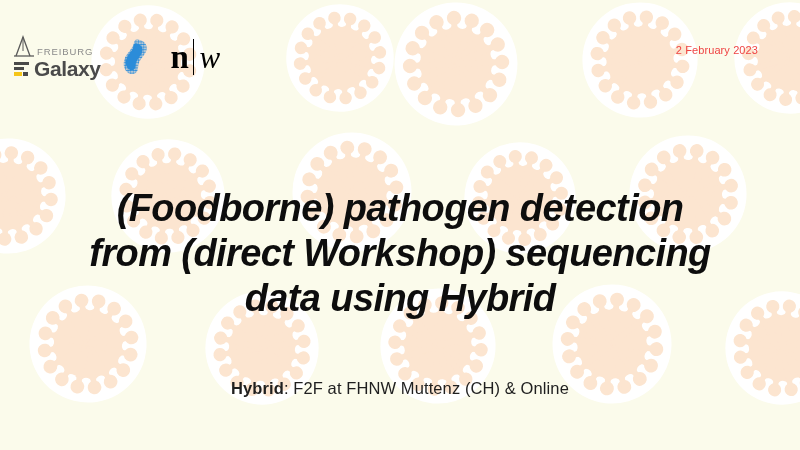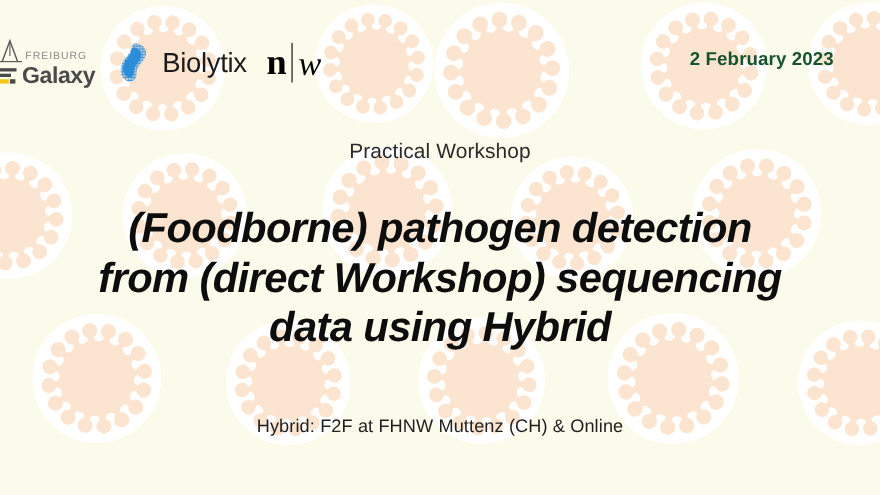--- a/index.html
+++ b/index.html
@@ -44,20 +44,21 @@
     top:28px; left:0; right:0;
     height:58px;
     display:flex;
     align-items:center;
   }
 
   .logos {
     display:flex;
     align-items:center;
     gap:18px;
+    padding-left:14px;
   }
 
   
   .galaxy-logo {
     display:flex;
     flex-direction:column;
     align-items:flex-start;
     line-height:1;
   }
   .galaxy-top {
@@ -126,23 +127,23 @@
     font-style:italic;
     font-family:"Liberation Serif", serif;
     font-weight:400;
   }
 
   
   .date {
     position:absolute;
     right:42px;
     top:44px;
-    font-size:17px;
-    font-weight:bold;
-    color:#14532d;
+    font-size:11px;
+    font-weight:normal;
+    color:#ef4444;
     letter-spacing:0.1px;
     white-space:nowrap;
   }
 
   
   .kicker {
     position:absolute;
     top:128px; left:0; right:0;
     text-align:center;
     font-size:19px;
@@ -167,21 +168,21 @@
   
   .subtitle {
     position:absolute;
     top:379px; left:0; right:0;
     text-align:center;
     font-size:16.5px;
     font-weight:400;
     color:#1f1f1f;
     letter-spacing:0.1px;
   }
-  .subtitle b { font-weight:normal; }
+  .subtitle b { font-weight:bold; }
 </style>
 </head>
 <body>
 
 <div class="slide">
 
   <div class="virus-layer" id="virus-layer">
       <div class="virus" style="left: 148px; top: 62px; width: 118px; height: 118px; transform: translate(-50%, -50%) rotate(12deg);"><svg viewBox="0 0 100 100" width="100%" height="100%">
           <circle cx="50" cy="50" r="48" fill="#ffffff"></circle>
           <circle cx="86.00" cy="50.00" r="7.2" fill="#ffffff"></circle>
@@ -1475,35 +1476,33 @@
               <pattern id="dots" width="2.6" height="2.6" patternUnits="userSpaceOnUse">
                 <circle cx="1.3" cy="1.3" r="1.15" fill="#2b8cd9"></circle>
               </pattern>
             </defs>
             <path d="M21 2 C28 4 30 11 25 17 C21 22 19 25 19 30 C19 36 12 38 8 34
                      C3 29 4 21 9 15 C13 10 15 7 15 4 C16 1 18 1 21 2 Z" fill="url(#dots)"></path>
             <path d="M19.5 6 C24 8 25 13 21.5 17.5 C18 22 16.5 24.5 16.5 28.5
                      C16.5 32.5 11.5 33.5 9 30.5 C5.5 26.5 6.5 20.5 10 16
                      C13 12.5 14.5 10 14.5 7.5 C15 5 17 4.8 19.5 6 Z" fill="#2b8cd9"></path>
           </svg>
-          <span class="biolytix-word">Biolytix</span>
         </div>
 
         <div class="fhnw-logo">
           <span class="fhnw-n">n</span>
           <span class="fhnw-bar"></span>
           <span class="fhnw-w">w</span>
         </div>
 
       </div>
     </div>
 
     <div class="date">2 February 2023</div>
 
-    <div class="kicker">Practical Workshop</div>
 
     <div class="title">
       <span class="title-line">(Foodborne) pathogen detection</span>
       <span class="title-line">from (direct Workshop) sequencing</span>
       <span class="title-line">data using Hybrid</span>
     </div>
 
     <div class="subtitle">
       <b>Hybrid</b><span>: F2F at FHNW Muttenz (CH) &amp; Online</span>
     </div>

